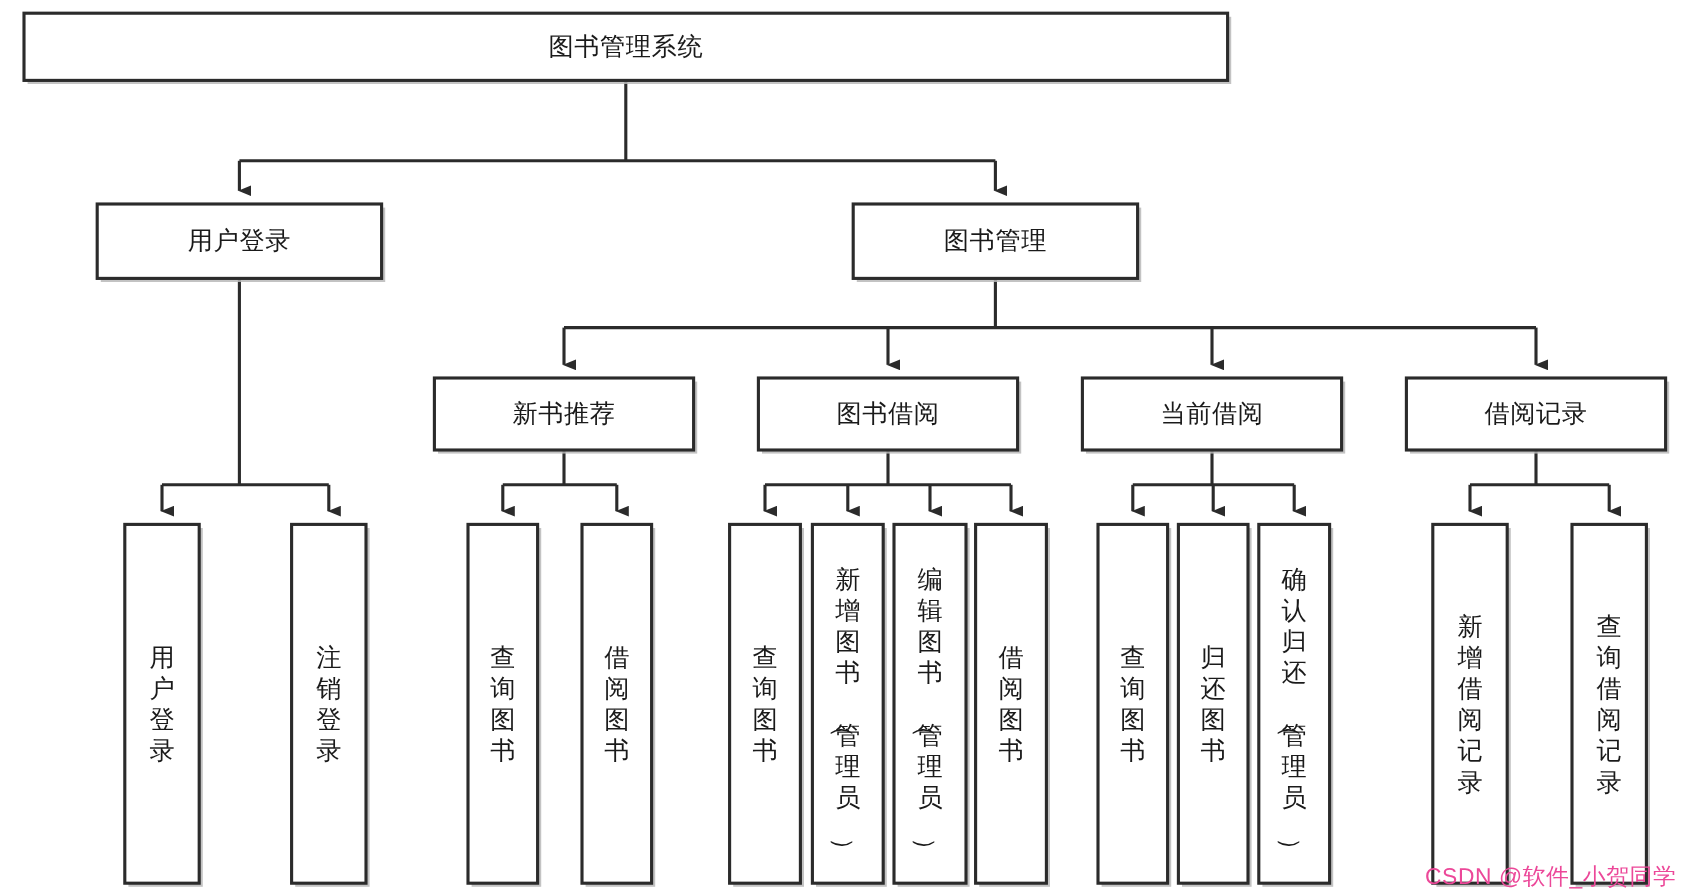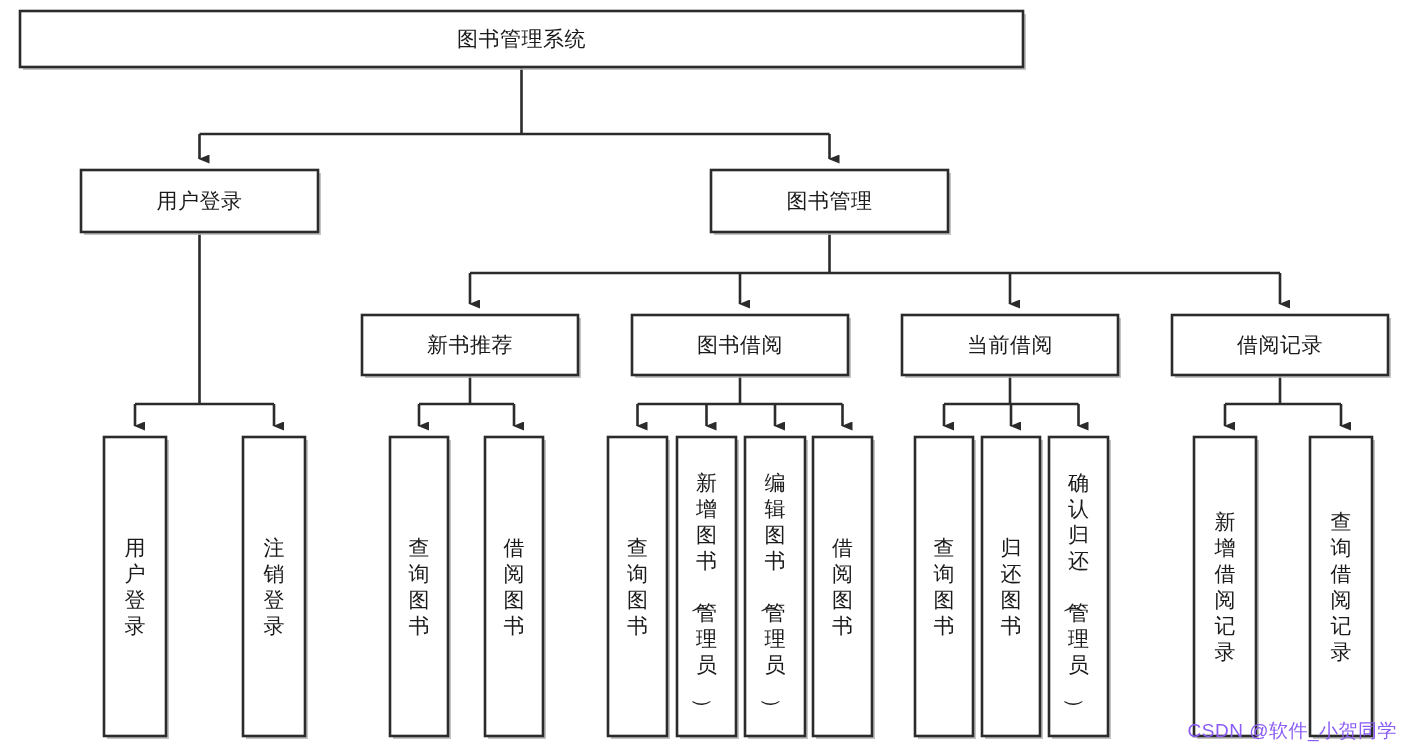--- a/index.html
+++ b/index.html
@@ -58,21 +58,21 @@
     stroke-width: 2.6;
     fill: none;
     stroke-linecap: butt;
   }
   .watermark-text {
     position: absolute;
     right: 8px;
     bottom: 3px;
     font-family: "Liberation Sans", "DejaVu Sans", sans-serif;
     font-size: 19px;
-    color: #8b5cf6;
+    color: #ec4899;
     white-space: nowrap;
     user-select: none;
     letter-spacing: 0.5px;
   }
 </style>
 </head>
 <body>
 
 <div id="diagram-root">
   <svg class="diagram-canvas" id="diagram-svg" viewBox="0 0 1405 747" xmlns="http://www.w3.org/2000/svg">

